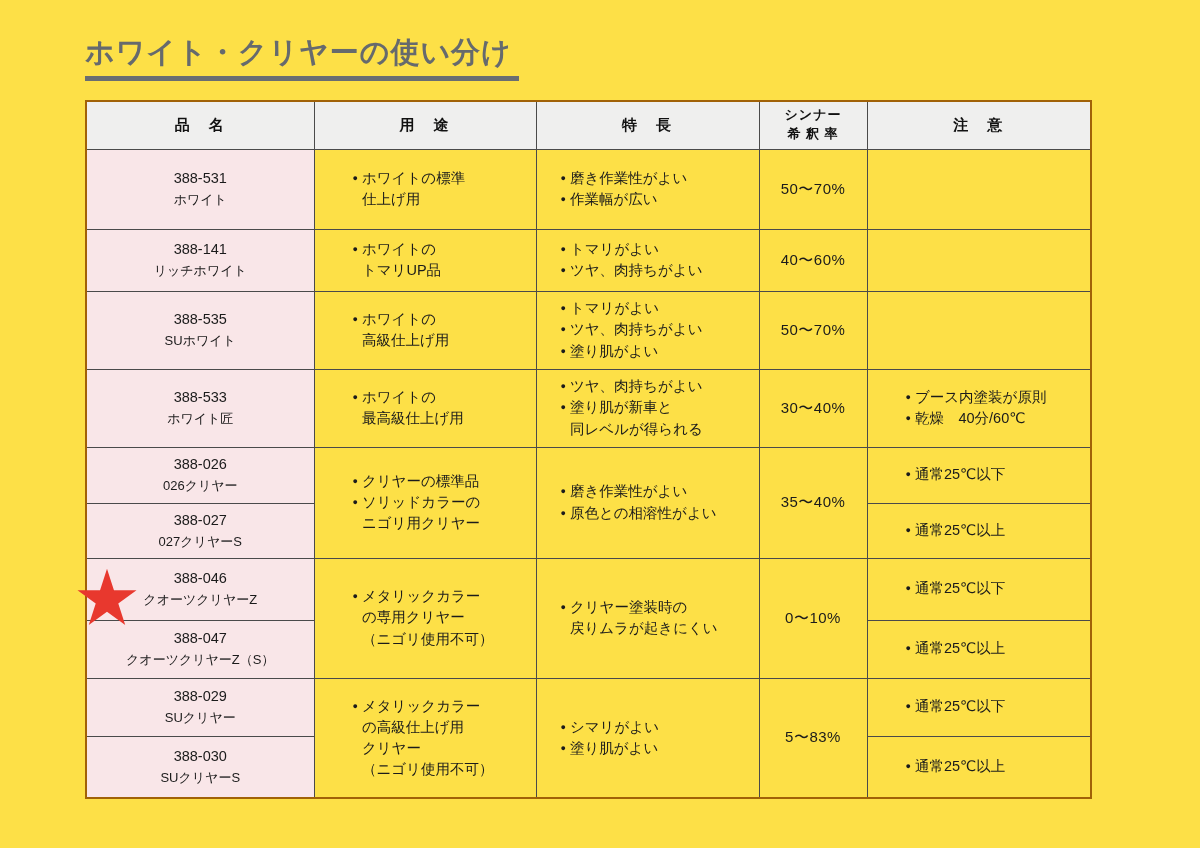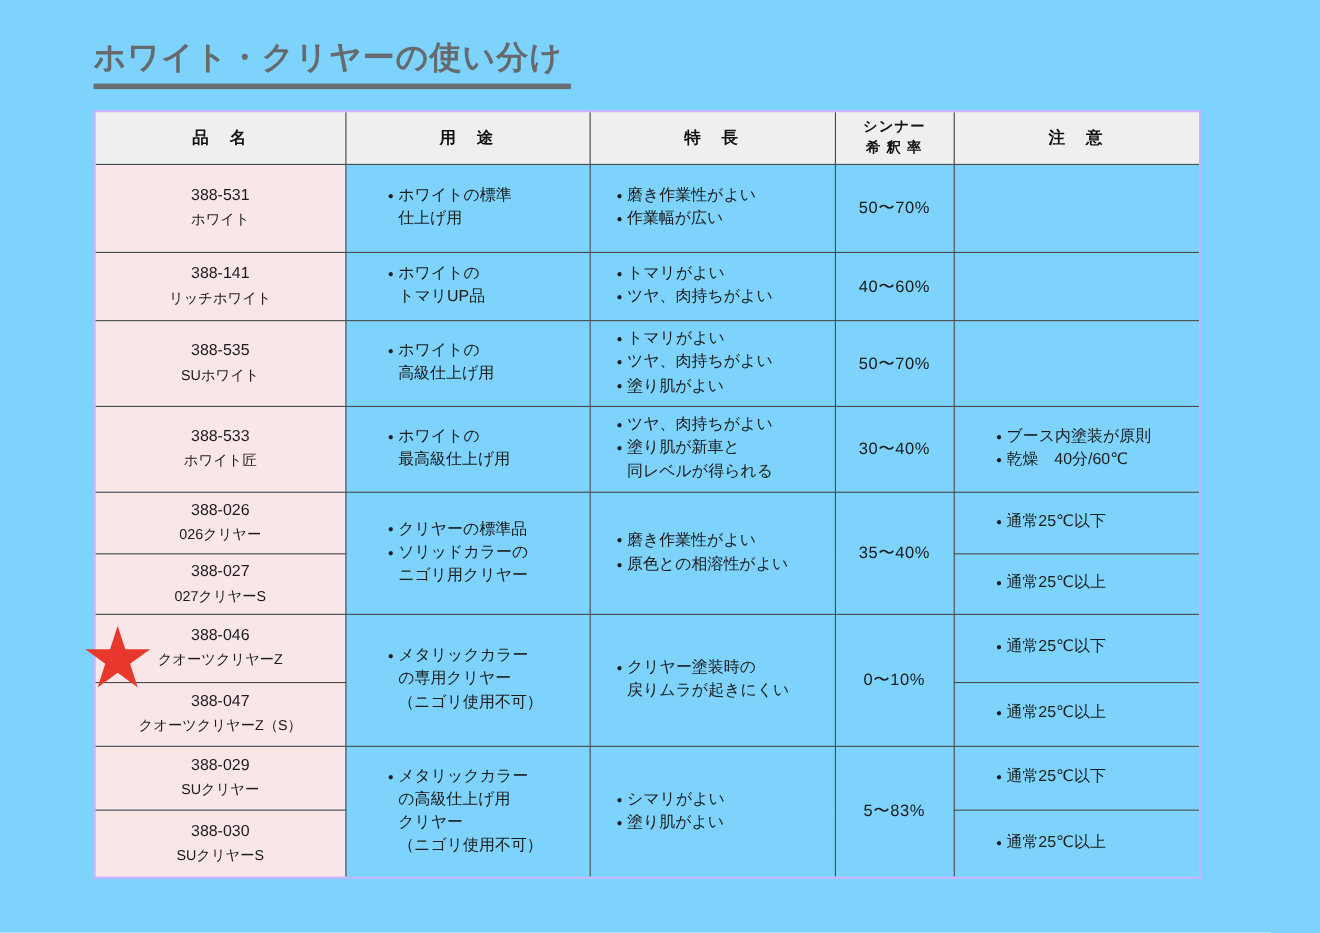--- a/index.html
+++ b/index.html
@@ -1,38 +1,38 @@
 <!DOCTYPE html>
 <html><head>
 <meta charset="utf-8">
 <style>
   * { margin:0; padding:0; box-sizing:border-box; }
   html,body { background:#ffffff; }
   body { font-family:"Liberation Sans","DejaVu Sans",sans-serif; }
   .page {
-    position:relative; width:1200px; height:848px; background:#7dd3fc; overflow:hidden;
+    position:relative; width:1200px; height:848px; background:#fde047; overflow:hidden;
   }
   .title {
     position:absolute; left:85px; top:33px;
     font-size:29px; font-weight:bold; color:#666a6d; letter-spacing:1px;
     white-space:nowrap;
   }
   .title-underline {
     position:absolute; left:85px; top:76px; width:434px; height:5px; background:#6a6e71;
   }
   .star {
     position:absolute; left:76px; top:565px; width:62px; height:64px; z-index:3;
   }
   .star svg { width:100%; height:100%; display:block; }
   .star polygon { fill:#e8382e; }
 
   table.spec-table {
     position:absolute; left:85px; top:100px; width:1005px;
     border-collapse:collapse; table-layout:fixed;
-    border:2px solid #c4b5fd;
+    border:2px solid #a16207;
     font-size:14.5px; color:#1b1b1b;
   }
   col.c1 { width:228px; } col.c2 { width:222px; } col.c3 { width:223px; }
   col.c4 { width:108px; } col.c5 { width:224px; }
   .spec-table th, .spec-table td {
     border:1px solid #4a4a4a; vertical-align:middle; padding:4px 6px;
   }
   .spec-table thead th {
     background:#efefee; font-weight:bold; font-size:15px; color:#111;
     text-align:center; height:48px; letter-spacing:2px;

